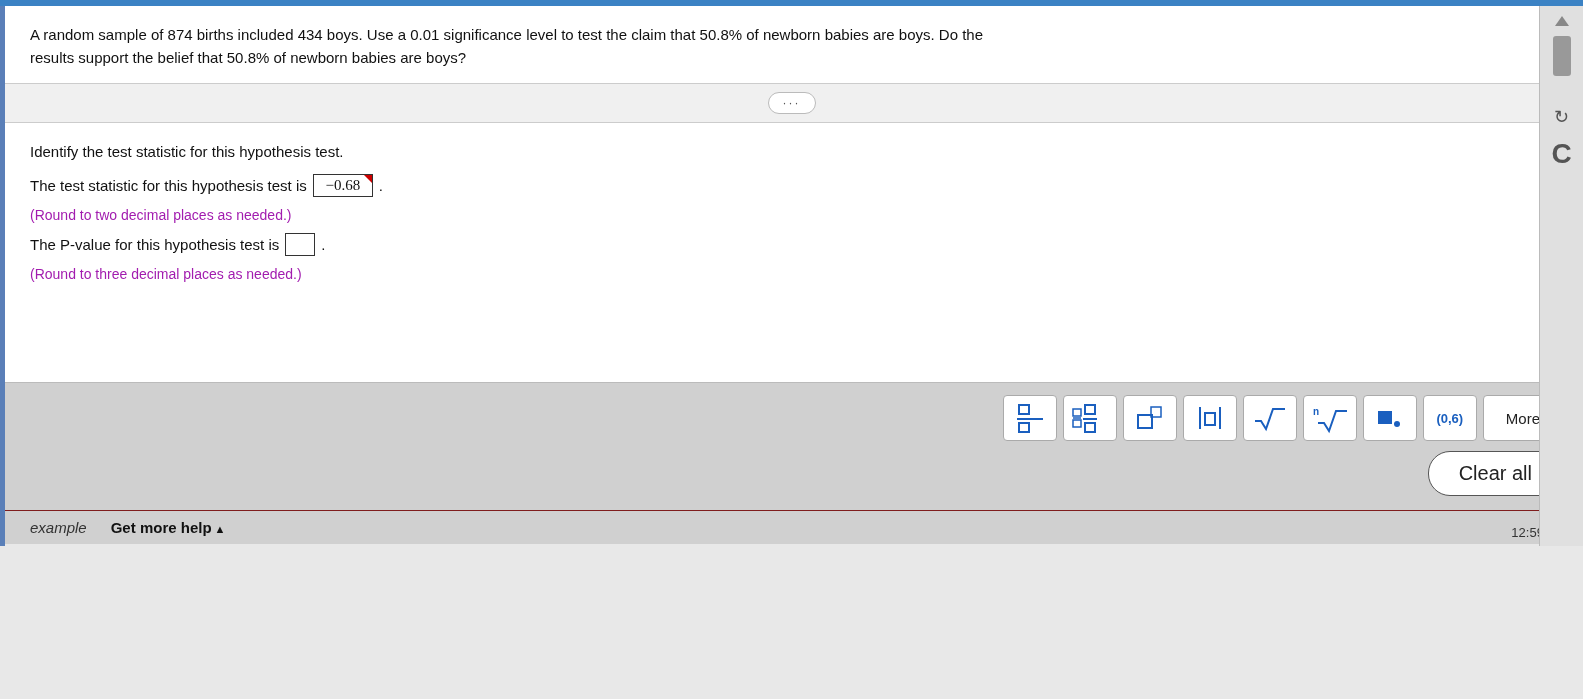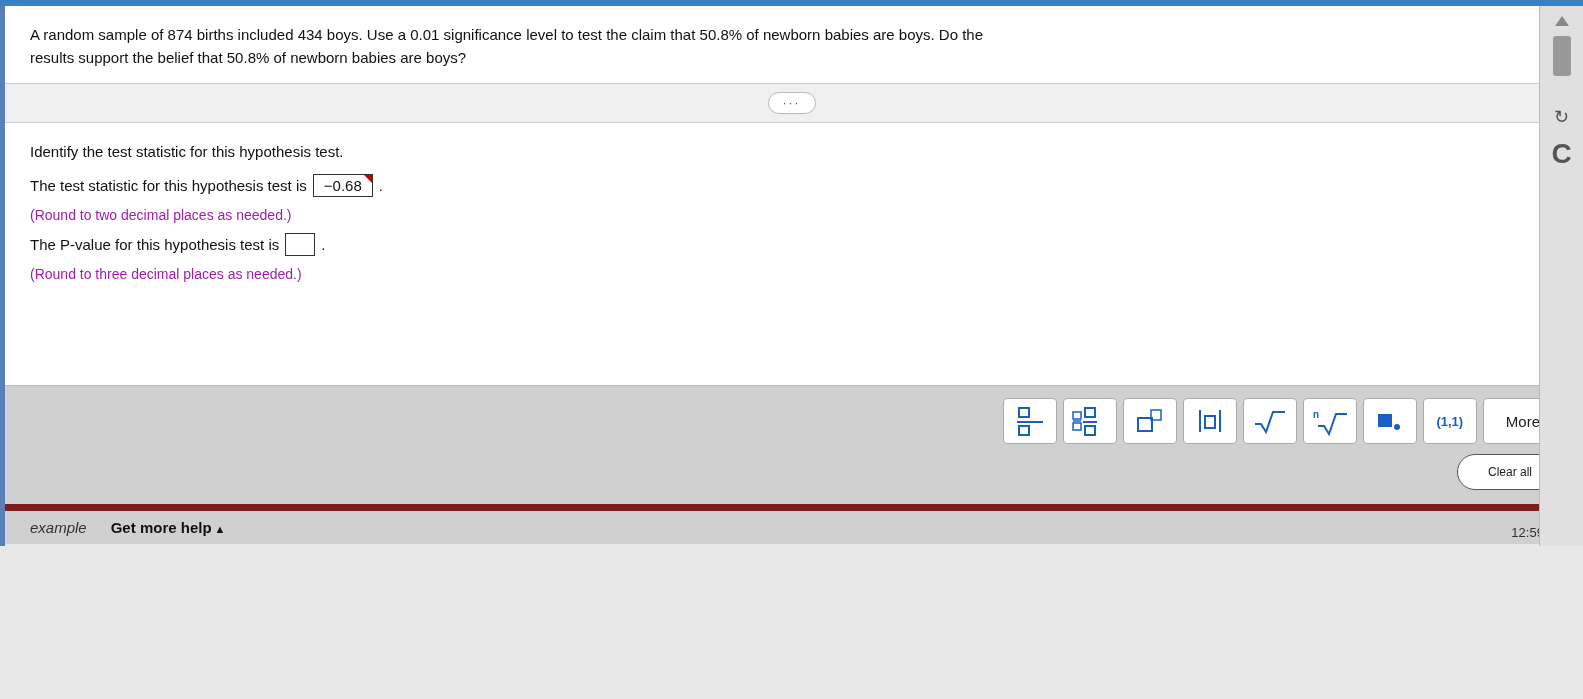--- a/index.html
+++ b/index.html
@@ -90,20 +90,21 @@
 
     .answer-box {
       display: inline-block;
       border: 1.5px solid #333;
       padding: 2px 10px;
       font-size: 15px;
       min-width: 60px;
       text-align: center;
       background: #fff;
       position: relative;
+      font-family: Liberation Serif, serif;
     }
 
     .answer-box-small {
       display: inline-block;
       border: 1.5px solid #333;
       padding: 2px 8px;
       font-size: 15px;
       min-width: 30px;
       text-align: center;
       background: #fff;
@@ -174,21 +175,21 @@
       display: flex;
       gap: 14px;
       align-items: center;
     }
 
     .clear-all-btn {
       background: #ffffff;
       border: 1.5px solid #555;
       border-radius: 22px;
       padding: 10px 30px;
-      font-size: 12px;
+      font-size: 20px;
       color: #222;
       cursor: pointer;
     }
 
     .check-answer-btn {
       background: #e8635a;
       border: none;
       border-radius: 22px;
       padding: 12px 36px;
       font-size: 16px;
@@ -196,21 +197,21 @@
       font-weight: bold;
       cursor: pointer;
     }
 
     
     .bottom-bar {
       background: #d0d0d0;
       display: flex;
       align-items: center;
       padding: 8px 30px;
-      border-top: 7px solid #7f1d1d;
+      border-top: 1px solid #7f1d1d;
       justify-content: space-between;
     }
 
     .bottom-left {
       display: flex;
       gap: 24px;
       align-items: center;
       font-size: 14px;
       color: #333;
     }
@@ -387,21 +388,21 @@
       </button>
 
       <button class="math-btn" title="Decimal">
         <svg width="30" height="34" viewBox="0 0 30 34">
           <rect x="3" y="10" width="14" height="13" fill="#1a5fbf"></rect>
           <circle cx="22" cy="23" r="3" fill="#1a5fbf"></circle>
         </svg>
       </button>
 
       <button class="math-btn" title="(1,1)">
-        <span style="font-size:13px; color:#1a5fbf; font-weight:bold;">(1,1)</span>
+        <span style="font-size:13px; color:#1a5fbf; font-weight:bold;">(0,6)</span>
       </button>
 
       <button class="more-btn">More</button>
     </div>
 
     <div class="action-buttons">
       <button class="clear-all-btn">Clear all</button>
     </div>
   </div>
 

